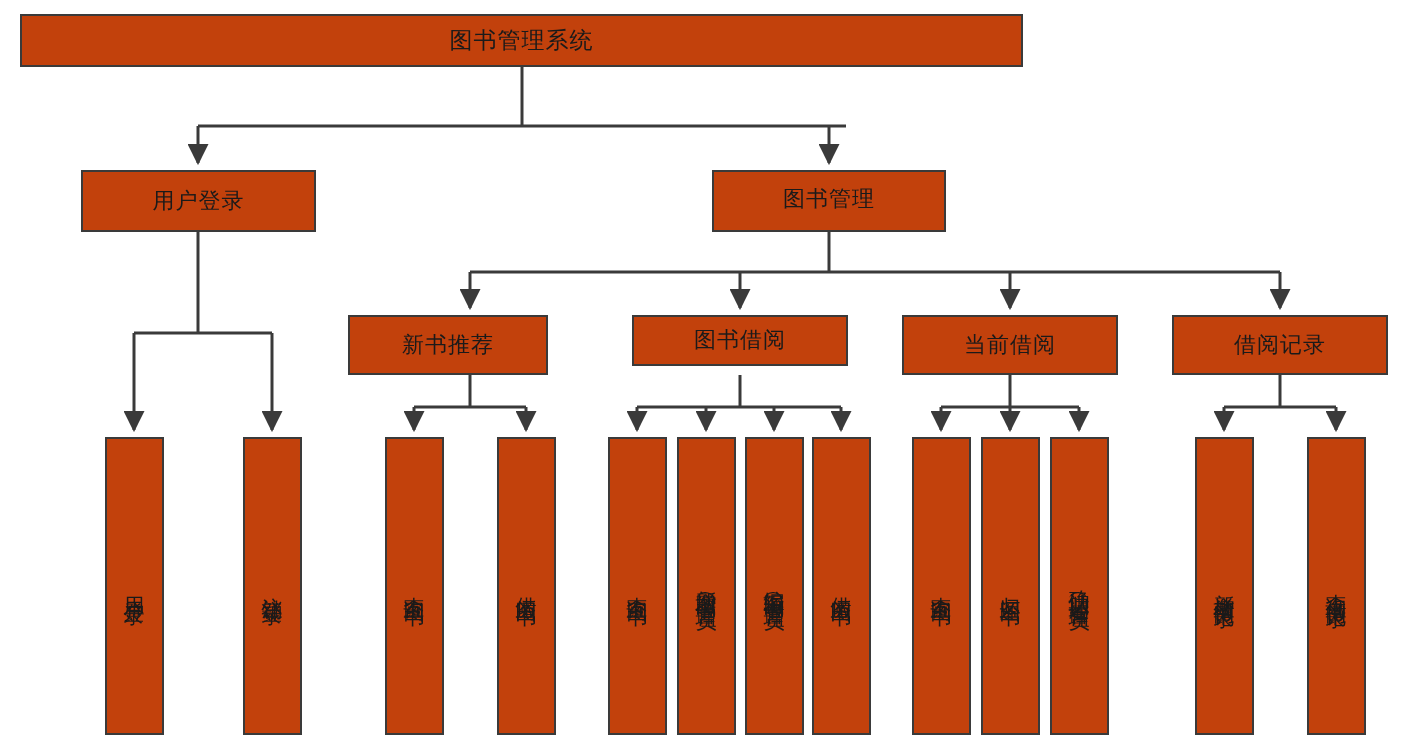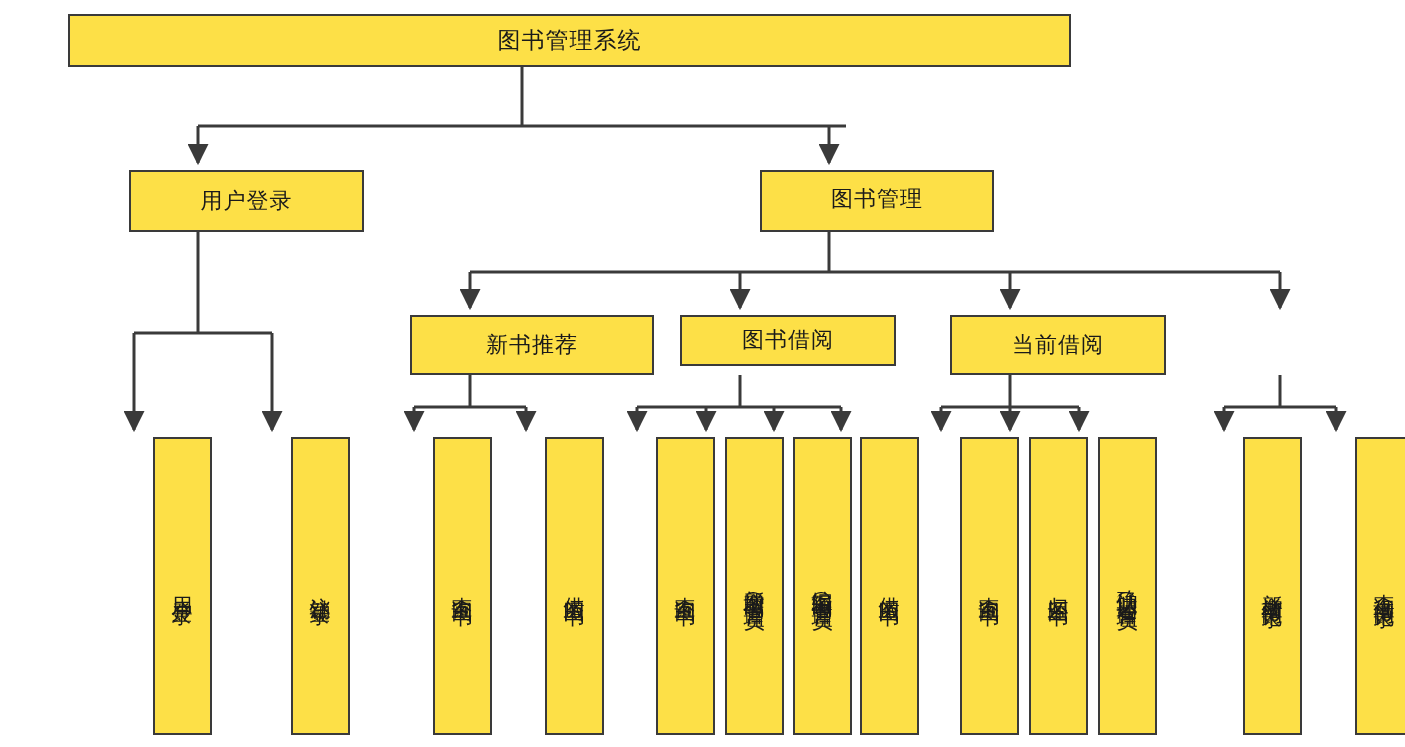--- a/index.html
+++ b/index.html
@@ -21,28 +21,27 @@
     position: absolute;
     left: 0;
     top: 0;
     width: 1405px;
     height: 747px;
     pointer-events: none;
   }
   .node {
     position: absolute;
     box-sizing: border-box;
-    background: #fde047;
+    background: #c2410c;
     border: 2px solid #3a3a3a;
     display: flex;
     align-items: center;
     justify-content: center;
     color: #1a1a1a;
     z-index: 2;
-    margin-left: 48px;
   }
   .node.horiz {
     font-size: 22px;
     letter-spacing: 1px;
     line-height: 1.1;
   }
   .node.root {
     font-size: 23px;
   }
   .node.leaf {
@@ -130,28 +129,31 @@
     <span>图书管理系统</span>
   </div>
 
   <div class="node horiz" style="left:81px; top:170px; width:235px; height:62px;">
     <span>用户登录</span>
   </div>
   <div class="node horiz" style="left:712px; top:170px; width:234px; height:62px;font-family:Liberation Mono, monospace;">
     <span>图书管理</span>
   </div>
 
-  <div class="node horiz" style="left:362px; top:315px; width:244px; height:60px;">
+  <div class="node horiz" style="left:348px; top:315px; width:200px; height:60px;">
     <span>新书推荐</span>
   </div>
   <div class="node horiz" style="left:632px; top:315px; width:216px; height:51px;">
     <span>图书借阅</span>
   </div>
   <div class="node horiz" style="left:902px; top:315px; width:216px; height:60px;">
     <span>当前借阅</span>
+  </div>
+  <div class="node horiz" style="left:1172px; top:315px; width:216px; height:60px;">
+    <span>借阅记录</span>
   </div>
 
   <div class="node leaf" style="left:105px; top:437px; width:59px; height:298px;">
     <span class="vtext">用户登录</span>
   </div>
   <div class="node leaf" style="left:243px; top:437px; width:59px; height:298px;">
     <span class="vtext">注销登录</span>
   </div>
 
   <div class="node leaf" style="left:385px; top:437px; width:59px; height:298px;">

